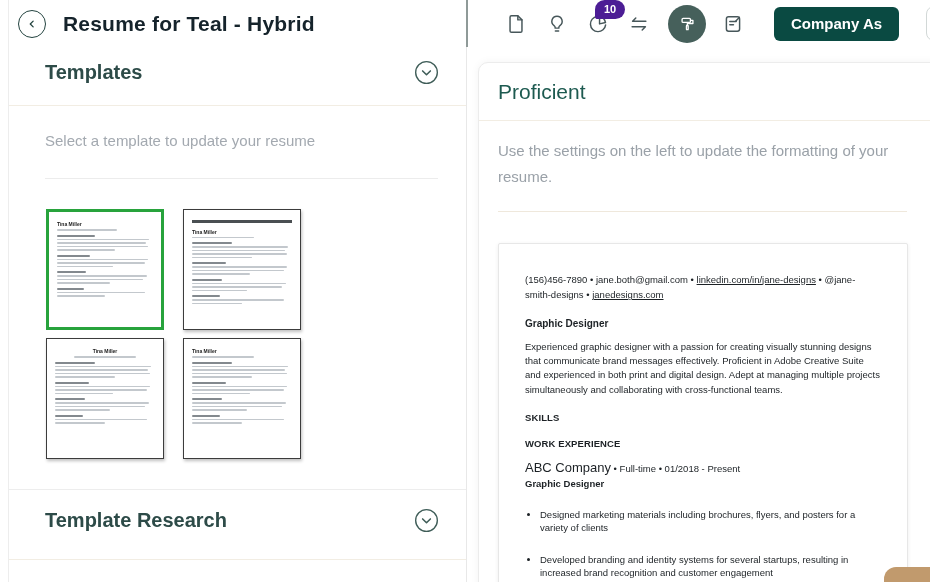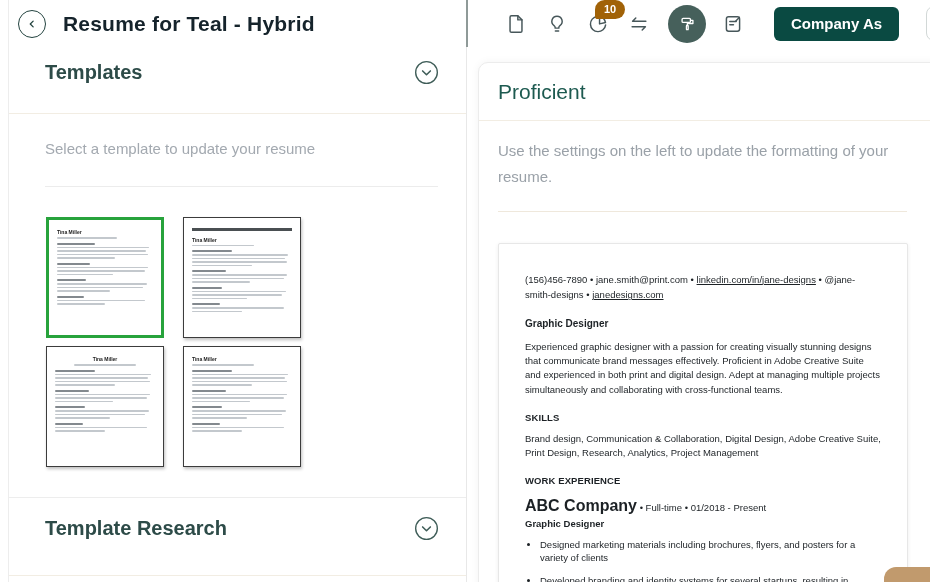--- a/index.html
+++ b/index.html
@@ -8,21 +8,21 @@
   .edge-line{position:absolute;left:8px;top:0;bottom:0;width:1px;background:#ededed;}
 
   
   .left-panel{position:absolute;left:9px;top:0;width:458px;height:582px;background:#fff;
               border-right:1px solid #e8e8e8;box-sizing:border-box;}
   .lp-header{height:48px;display:flex;align-items:center;padding-left:9px;}
   .back-btn{width:26px;height:26px;border:1.6px solid #23433f;border-radius:50%;
             display:flex;align-items:center;justify-content:center;cursor:pointer;flex:0 0 auto;background:#fff;}
   .lp-title{margin-left:17px;font-size:21px;font-weight:800;color:#15232b;letter-spacing:.2px;}
   .sec-head{display:flex;justify-content:space-between;align-items:center;
-            padding:0 27px 16px 36px;height:49px;border-bottom:1px solid #f2ede3;}
+            padding:0 27px 8px 36px;height:49px;border-bottom:1px solid #f2ede3;}
   .sec-title{font-size:20px;font-weight:800;color:#2d4b48;}
   .chev-btn{width:26px;height:26px;display:flex;align-items:center;justify-content:center;cursor:pointer;}
   .subtitle{padding:26px 40px 0 36px;font-size:15px;color:#a3a9b0;}
   .inset-divider{margin:29px 28px 0 36px;border-top:1px solid #ececec;}
   .thumb-grid{padding:30px 0 0 37px;display:grid;grid-template-columns:118px 118px;gap:8px 19px;}
   .thumb{width:118px;height:121px;background:#fff;box-sizing:border-box;cursor:pointer;
          border:1px solid #3c3c3c;box-shadow:1px 2px 3px rgba(0,0,0,.25);overflow:hidden;}
   .thumb.selected{border:3px solid #28a33c;box-shadow:none;}
   .thumb-inner{padding:9px 8px 0 8px;}
   .mname{font-size:5px;font-weight:700;color:#1b1b1b;line-height:1.2;margin-bottom:2px;}
@@ -42,21 +42,21 @@
   
   .top-sep{position:absolute;left:466px;top:0;width:2px;height:47px;background:#8f9a98;}
   .toolbar{position:absolute;left:468px;top:0;right:0;height:47px;background:#fff;
            display:flex;align-items:center;padding-left:36px;}
   .icon-btn{width:24px;height:24px;margin-right:17px;display:flex;align-items:center;justify-content:center;
             cursor:pointer;position:relative;flex:0 0 auto;}
   .icon-btn svg{stroke:#47575a;fill:none;stroke-width:1.6;stroke-linecap:round;stroke-linejoin:round;}
   .roller-circle{width:38px;height:38px;border-radius:50%;background:#46605b;margin-right:15px;
                  display:flex;align-items:center;justify-content:center;cursor:pointer;flex:0 0 auto;}
   .roller-circle svg{stroke:#fff;fill:none;stroke-width:1.5;stroke-linecap:round;stroke-linejoin:round;}
-  .badge{position:absolute;top:-12px;left:9px;min-width:18px;height:19px;padding:0 6px;background:#a16207;
+  .badge{position:absolute;top:-12px;left:9px;min-width:18px;height:19px;padding:0 6px;background:#4c1d95;
          color:#fff;font-size:11px;font-weight:700;border-radius:10px 10px 10px 3px;
          display:flex;align-items:center;justify-content:center;}
   .export-btn{margin-left:12px;height:34px;padding:0 17px;background:#0a4a42;color:#fff;border:none;
               border-radius:6px;font-size:15px;font-weight:600;cursor:pointer;flex:0 0 auto;
               font-family:"Liberation Sans",sans-serif;}
   .menu-btn{margin-left:27px;height:35px;padding:0 16px;background:#fff;border:1.5px solid #d2d8d7;
             border-radius:8px;font-size:15px;font-weight:600;color:#17332e;cursor:pointer;
             display:flex;align-items:center;gap:10px;flex:0 0 auto;font-family:"Liberation Sans",sans-serif;}
   .menu-btn svg{stroke:#2f4a46;stroke-width:2;stroke-linecap:round;}
 
@@ -74,24 +74,24 @@
                border-radius:2px;box-shadow:0 1px 4px rgba(0,0,0,.07);padding:21px 26px;box-sizing:border-box;}
   .r-name{font-size:18px;font-weight:800;color:#101418;}
   .r-contact{margin-top:7px;font-size:9.5px;color:#1c2125;line-height:1.65;}
   .rlink{text-decoration:underline;cursor:pointer;}
   .r-role{margin-top:15px;font-size:10px;font-weight:700;}
   .r-summary{margin-top:11px;font-size:9.5px;line-height:1.5;}
   .r-h{margin-top:15px;font-size:9.5px;font-weight:700;letter-spacing:.1px;}
   .r-skills{margin-top:9px;font-size:9.5px;line-height:1.5;}
   .job{margin-top:11px;}
   .job-line{font-size:9.5px;}
-  .job-company{font-size:16px;font-weight:700;}
+  .job-company{font-size:13px;font-weight:400;}
   .job-role{font-size:9.5px;font-weight:700;margin-top:3px;}
   .job-bullets{margin:3px 0 0 0;padding-left:15px;}
-  .job-bullets li{font-size:9.5px;line-height:1.35;margin-top:10px;}
+  .job-bullets li{font-size:9.5px;line-height:1.35;margin-top:20px;}
 
   .chat-btn{position:absolute;left:884px;top:567px;width:60px;height:30px;background:#c19a6d;
             border-radius:12px 12px 0 0;cursor:pointer;}
 </style>
 </head>
 <body>
 
 <div id="app">
   <div class="edge-line"></div>
 
@@ -309,25 +309,24 @@
   </div>
 
   <div class="format-card">
     <div class="fc-head">
       <div class="fc-title">Proficient</div>
     </div>
     <div class="fc-desc">Use the settings on the left to update the formatting of your resume.</div>
     <div class="fc-inset-divider"></div>
 
     <div class="resume-card">
-      <div class="r-contact"><span>(156)456-7890</span> • <span>jane.smith@print.com</span> • <span class="rlink">linkedin.com/in/jane-designs</span> • <span>@jane-smith-designs</span> • <span class="rlink">janedesigns.com</span></div>
+      <div class="r-contact"><span>(156)456-7890</span> • <span>jane.both@gmail.com</span> • <span class="rlink">linkedin.com/in/jane-designs</span> • <span>@jane-smith-designs</span> • <span class="rlink">janedesigns.com</span></div>
       <div class="r-role">Graphic Designer</div>
       <div class="r-summary">Experienced graphic designer with a passion for creating visually stunning designs that communicate brand messages effectively. Proficient in Adobe Creative Suite and experienced in both print and digital design. Adept at managing multiple projects simultaneously and collaborating with cross-functional teams.</div>
       <div class="r-h">SKILLS</div>
-      <div class="r-skills">Brand design, Communication &amp; Collaboration, Digital Design, Adobe Creative Suite, Print Design, Research, Analytics, Project Management</div>
       <div class="r-h">WORK EXPERIENCE</div>
       <div>
           <div class="job">
             <div class="job-line"><span class="job-company">ABC Company</span> • Full-time • 01/2018 - Present</div>
             <div class="job-role">Graphic Designer</div>
             <ul class="job-bullets">
               <li>Designed marketing materials including brochures, flyers, and posters for a variety of clients</li>
               <li>Developed branding and identity systems for several startups, resulting in increased brand recognition and customer engagement</li>
             </ul>
           </div>

